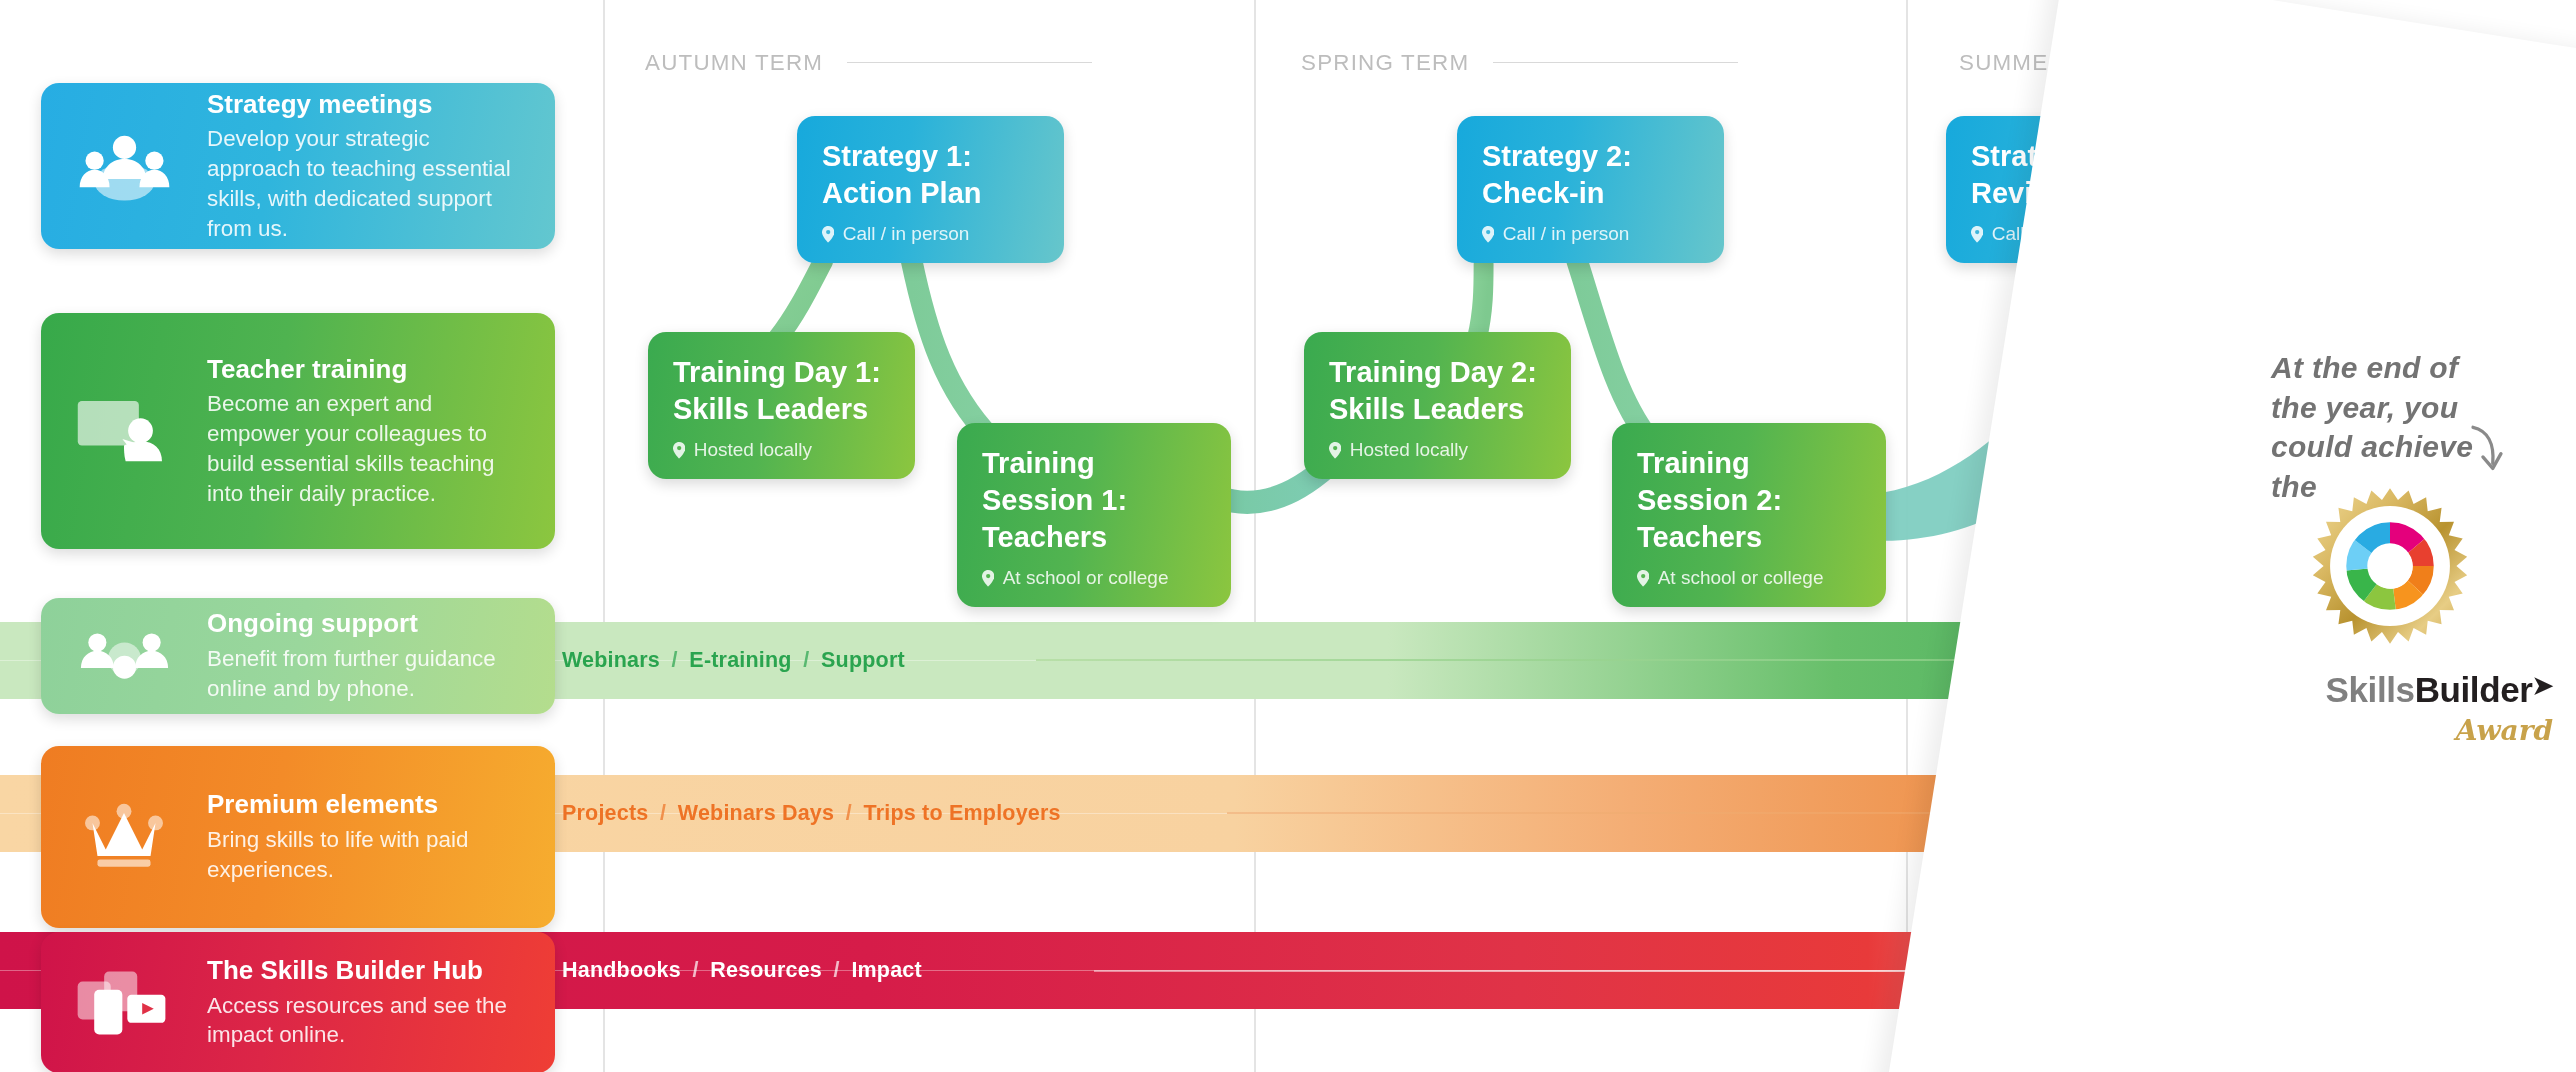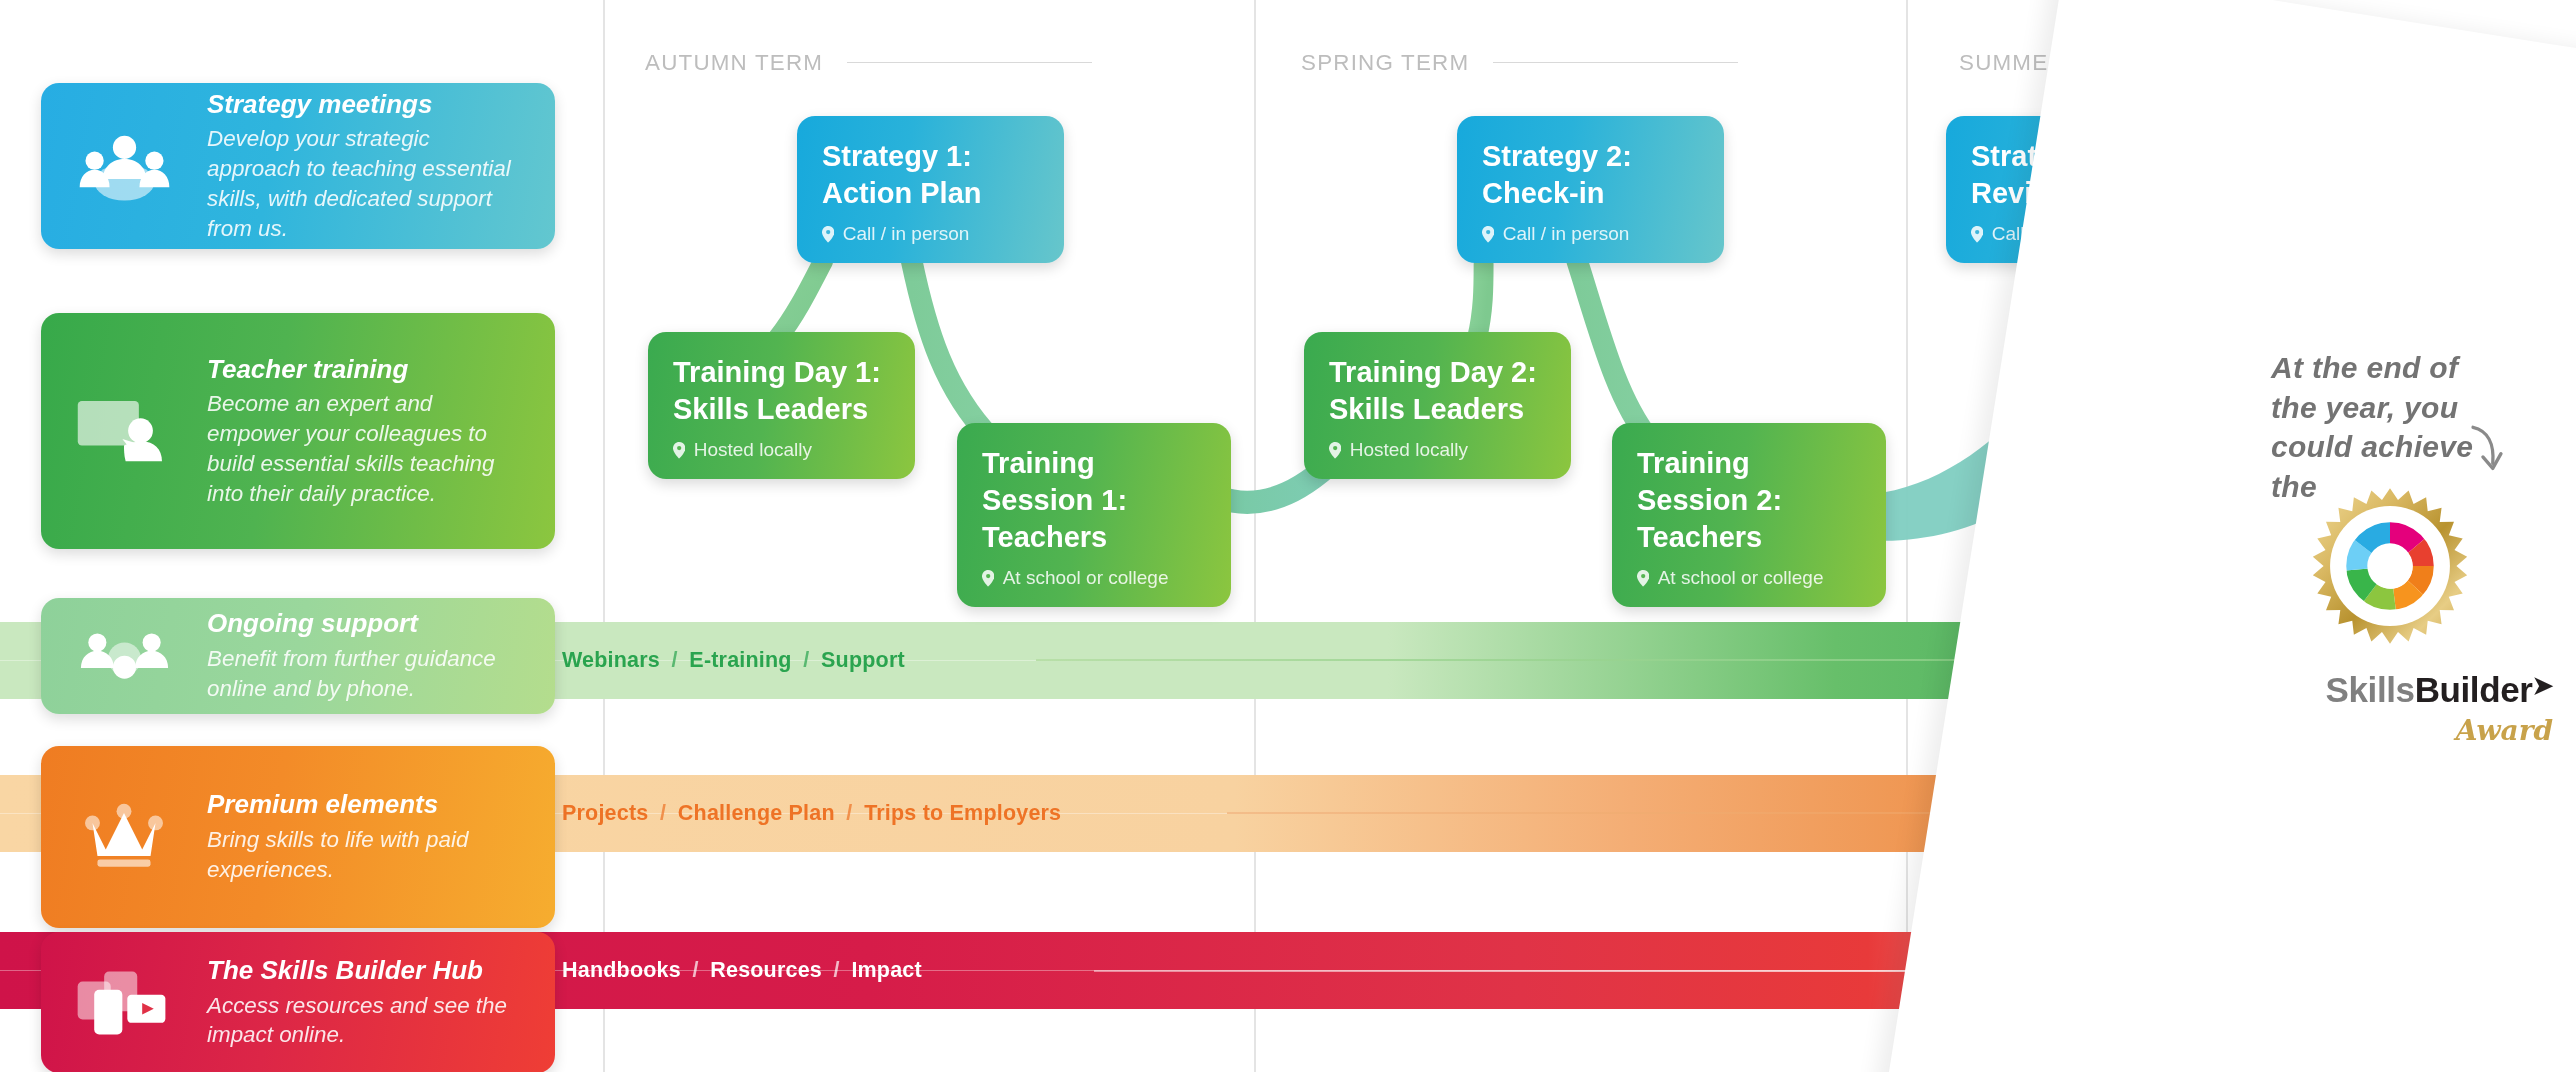--- a/index.html
+++ b/index.html
@@ -40,21 +40,21 @@
   .links-red{ color:#ffffff; }
   .band-rule{ position:absolute; height:1.7px; }
 
   
   .card{
     position:absolute; left:41px; width:514px; border-radius:18px;
     box-shadow:0 5px 13.3px rgba(0,0,0,0.14);
     display:flex; align-items:center; overflow:hidden;
   }
   .card .card-icon{ width:166px; flex:0 0 166px; display:flex; align-items:center; justify-content:center; }
-  .card .card-body{ padding-right:39px;font-style:italic; }
+  .card .card-body{ padding-right:39px; }
   .card .card-title{
     font-size:26px; font-weight:700; color:#ffffff; line-height:1.18; margin-bottom:5px;
   }
   .card .card-desc{
     font-size:22.4px; font-weight:400; color:rgba(255,255,255,0.88); line-height:1.33;
   }
   #card-strategy{ top:83px;  height:166px; background:linear-gradient(100deg,#27ade3 0%,#2fb5dd 45%,#63c7cf 100%); }
   #card-teacher{  top:313px;  height:236px; background:linear-gradient(100deg,#37a94a 0%,#4fb350 45%,#8cc63f 100%); }
   #card-ongoing{  top:598px;  height:116px; background:linear-gradient(100deg,#8ed19a 0%,#9ad79c 50%,#b4dd8d 100%); }
   #card-premium{  top:746px;  height:182px; background:linear-gradient(100deg,#ef7c22 0%,#f38b28 45%,#f6ad2f 100%); }
@@ -127,21 +127,21 @@
     <span class="sep">/</span>
     <span>E-training</span>
     <span class="sep">/</span>
     <span>Support</span>
   </div>
   <div class="band-rule" style="left:1036px;top:659px;width:1053px;background:linear-gradient(90deg,#b8dfa8,#7ec97d)"></div>
 
   <div class="band-links links-orange" style="top:775px">
     <span>Projects</span>
     <span class="sep">/</span>
-    <span>Challenge Plan</span>
+    <span>Webinars Days</span>
     <span class="sep">/</span>
     <span>Trips to Employers</span>
   </div>
   <div class="band-rule" style="left:1227px;top:812px;width:854px;background:linear-gradient(90deg,#f3bd8a,#ef9a57)"></div>
 
   <div class="band-links links-red" style="top:932px">
     <span>Handbooks</span>
     <span class="sep">/</span>
     <span>Resources</span>
     <span class="sep">/</span>

